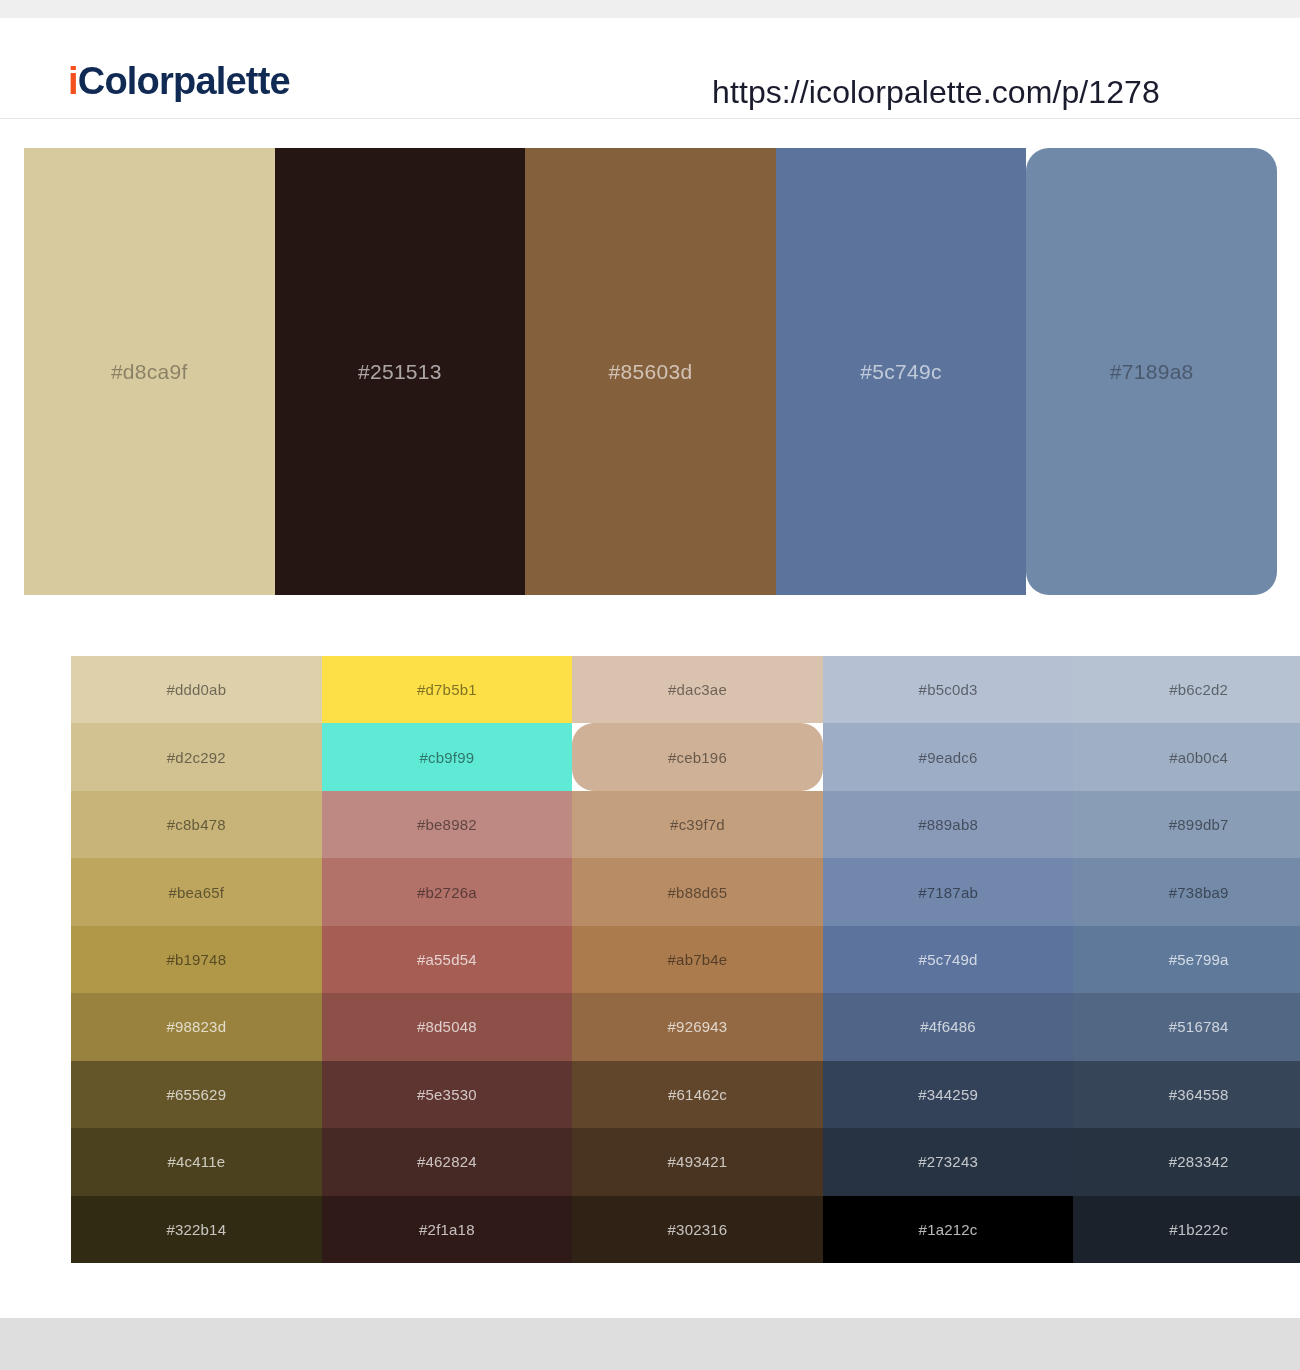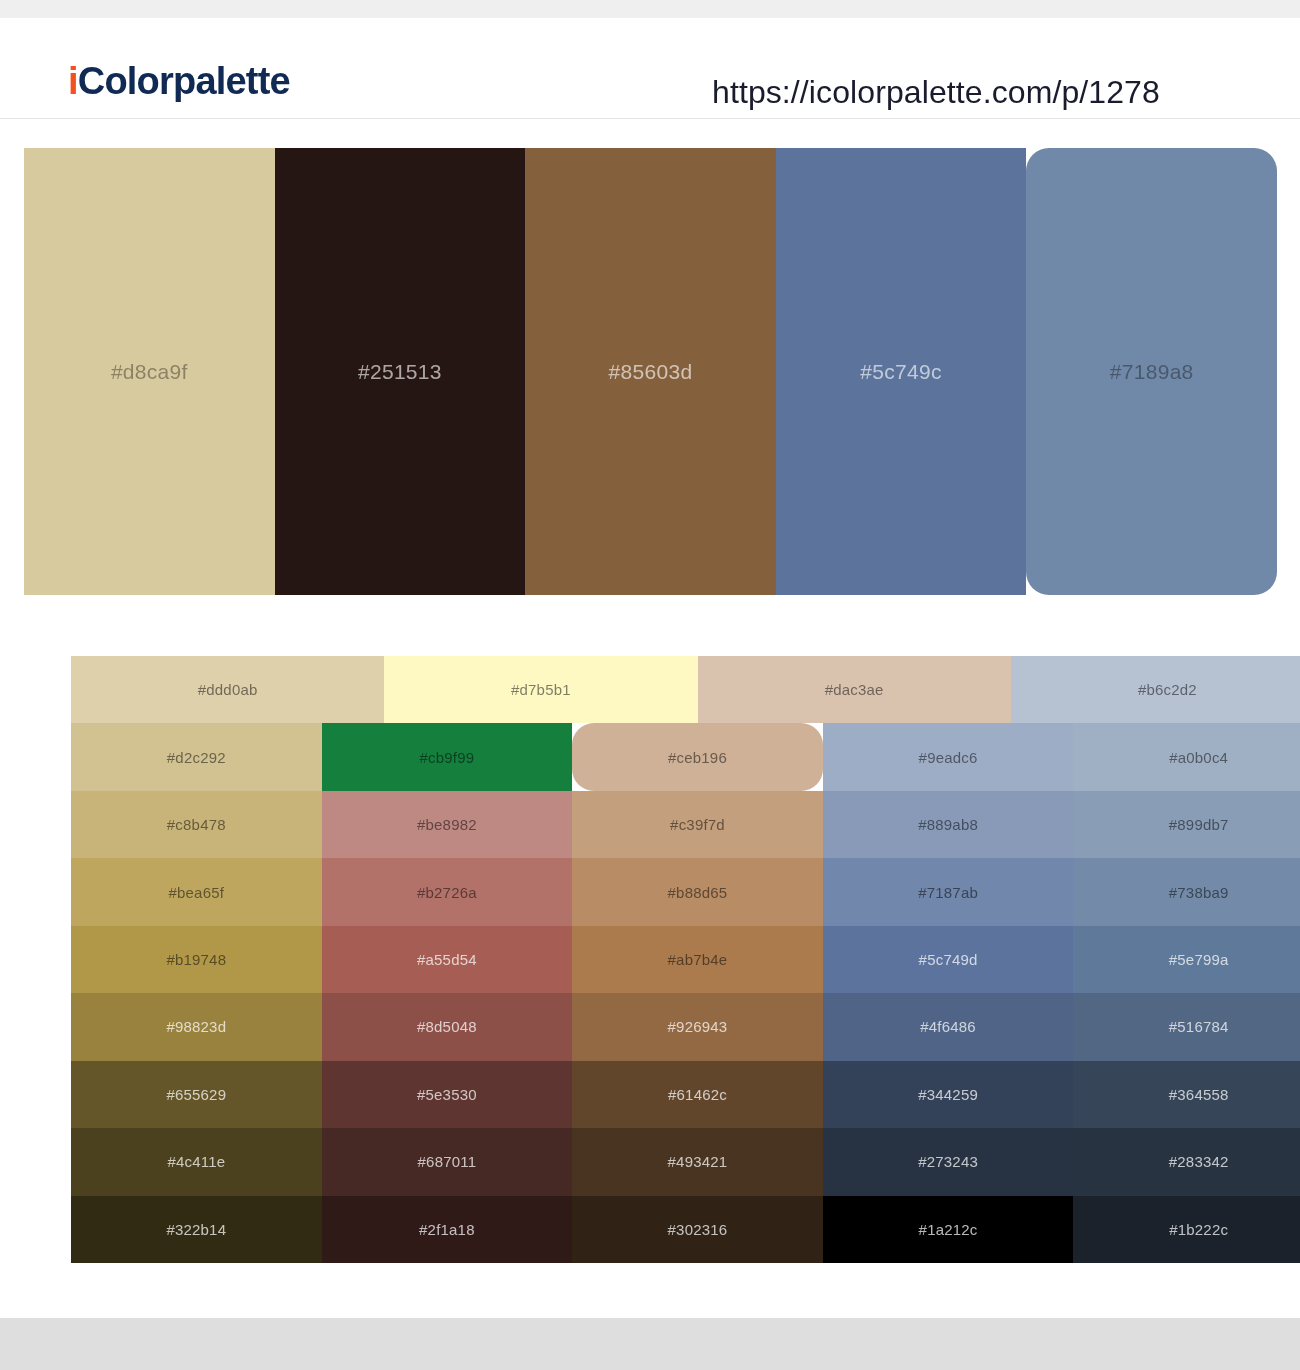--- a/index.html
+++ b/index.html
@@ -150,35 +150,38 @@
     <div class="main-swatch light-bg" style="background: rgb(113, 137, 168); border-radius: 23px;">
       <span class="swatch-label">#7189a8</span>
     </div>
   </div>
 
 <div class="shade-grid">
     <div class="shade-row">
       <div class="shade-cell light-bg" style="background: rgb(221, 208, 171);">
         <span class="cell-label">#ddd0ab</span>
       </div>
-      <div class="shade-cell light-bg" style="background: #fef9c3;">
+      <div class="shade-cell light-bg" style="background: #fde047;">
         <span class="cell-label">#d7b5b1</span>
       </div>
       <div class="shade-cell light-bg" style="background: rgb(218, 195, 174);">
         <span class="cell-label">#dac3ae</span>
       </div>
+      <div class="shade-cell light-bg" style="background: rgb(181, 192, 211);">
+        <span class="cell-label">#b5c0d3</span>
+      </div>
       <div class="shade-cell light-bg" style="background: rgb(182, 194, 210);">
         <span class="cell-label">#b6c2d2</span>
       </div>
     </div>
     <div class="shade-row">
       <div class="shade-cell light-bg" style="background: rgb(210, 194, 146);">
         <span class="cell-label">#d2c292</span>
       </div>
-      <div class="shade-cell light-bg" style="background: #15803d;">
+      <div class="shade-cell light-bg" style="background: #5eead4;">
         <span class="cell-label">#cb9f99</span>
       </div>
       <div class="shade-cell light-bg" style="background: rgb(206, 177, 150); border-radius: 22px;">
         <span class="cell-label">#ceb196</span>
       </div>
       <div class="shade-cell light-bg" style="background: rgb(158, 173, 198);">
         <span class="cell-label">#9eadc6</span>
       </div>
       <div class="shade-cell light-bg" style="background: rgb(160, 176, 196);">
         <span class="cell-label">#a0b0c4</span>
@@ -267,21 +270,21 @@
       </div>
       <div class="shade-cell" style="background: rgb(54, 69, 88);">
         <span class="cell-label">#364558</span>
       </div>
     </div>
     <div class="shade-row">
       <div class="shade-cell" style="background: rgb(76, 65, 30);">
         <span class="cell-label">#4c411e</span>
       </div>
       <div class="shade-cell" style="background: rgb(70, 40, 36);">
-        <span class="cell-label">#687011</span>
+        <span class="cell-label">#462824</span>
       </div>
       <div class="shade-cell" style="background: rgb(73, 52, 33);">
         <span class="cell-label">#493421</span>
       </div>
       <div class="shade-cell" style="background: rgb(39, 50, 67);">
         <span class="cell-label">#273243</span>
       </div>
       <div class="shade-cell" style="background: rgb(40, 51, 66);">
         <span class="cell-label">#283342</span>
       </div>

